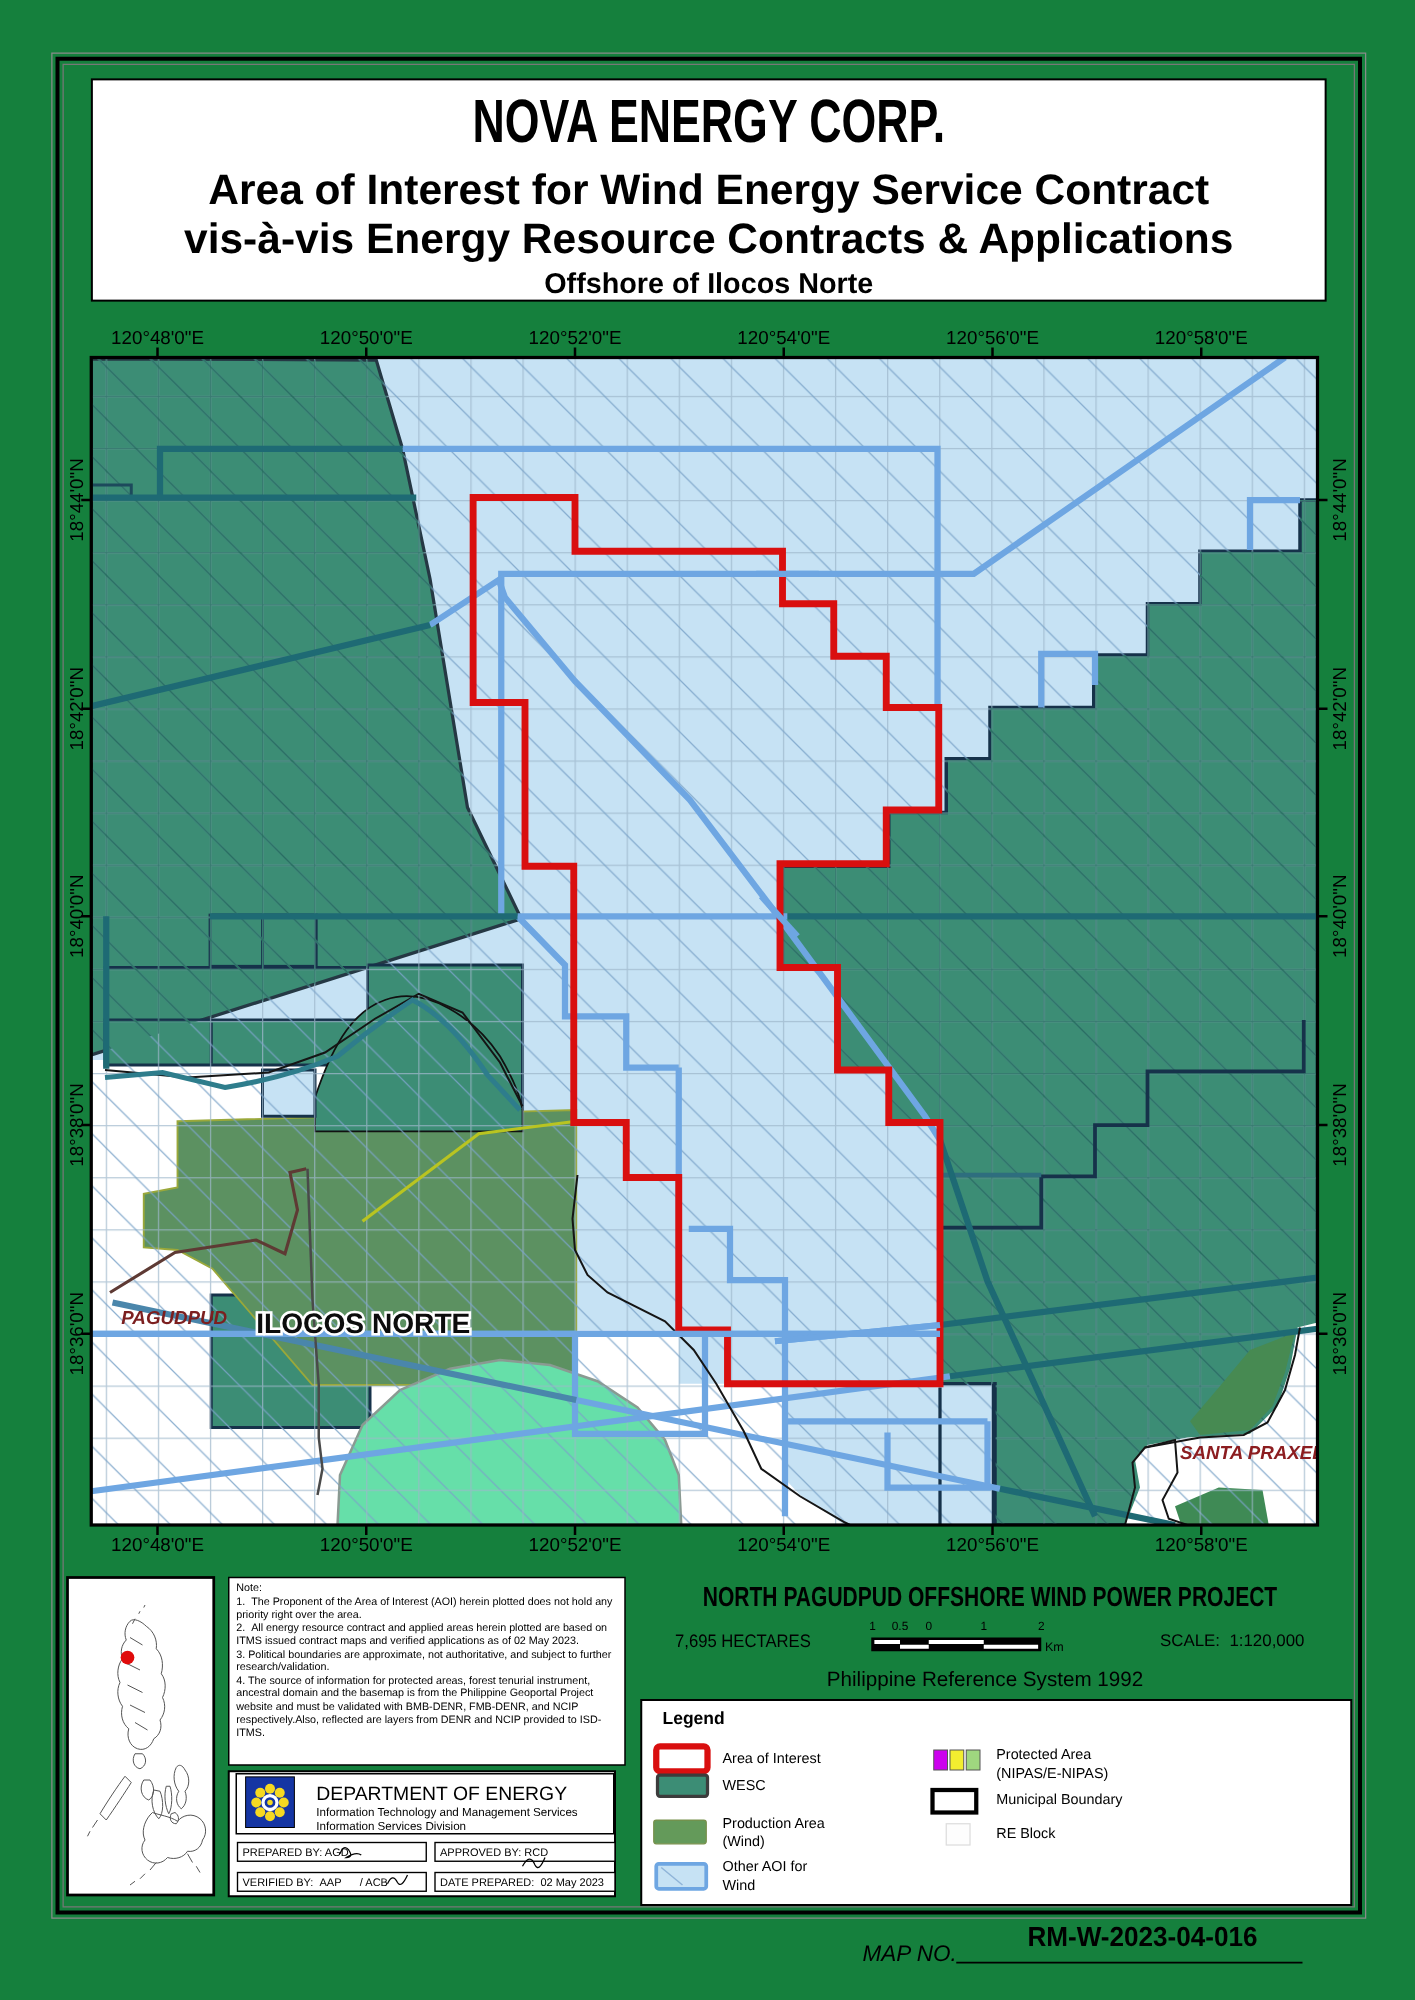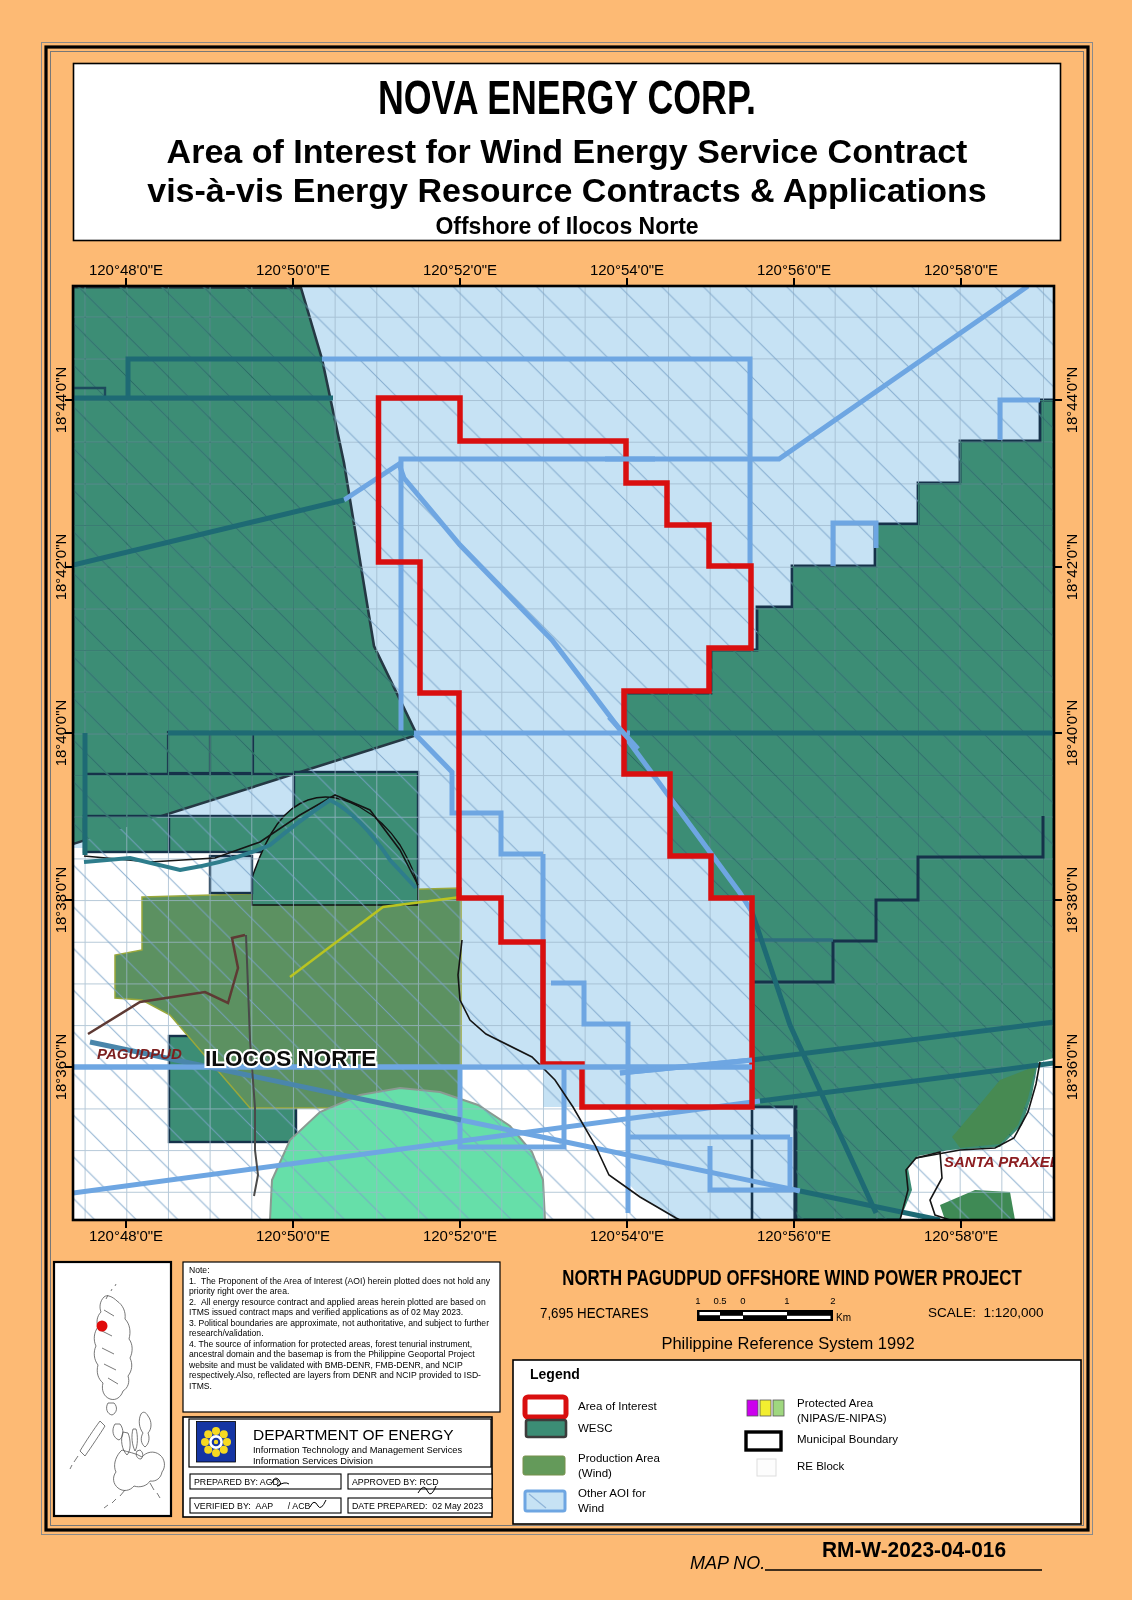--- a/index.html
+++ b/index.html
@@ -1,18 +1,18 @@
 <!DOCTYPE html>
 <html><head>
 <meta charset="utf-8">
 <style>
   html,body{margin:0;padding:0;background:#ffffff;}
   *{box-sizing:border-box;}
   body{font-family:"Liberation Sans", sans-serif;}
-  #page{position:relative;width:1132px;height:1600px;background:#fdba74;overflow:hidden;}
+  #page{position:relative;width:1132px;height:1600px;background:#15803d;overflow:hidden;}
 </style>
 </head>
 <body>
 <div id="page">
 <svg width="1132" height="1600" viewBox="0 0 1132 1600" font-family="Liberation Sans, sans-serif">
 <defs>
   <clipPath id="mapclip">
           <rect x="73" y="286" width="981" height="934"></rect>
         </clipPath>
   <path id="redpath" d="M378.5,398 L460,398 L460,441 L626,441 L626,483 L667,483 L667,525 L709,525 L709,566 L751,566 L751,648 L709,648 L709,691 L624,691 L624,774 L670,774 L670,856 L711,856 L711,898 L752,898 L752,1107 L582,1107 L582,1064 L543,1064 L543,942 L501,942 L501,898 L459,898 L459,693 L420,693 L420,562 L378.5,562 Z"></path>

